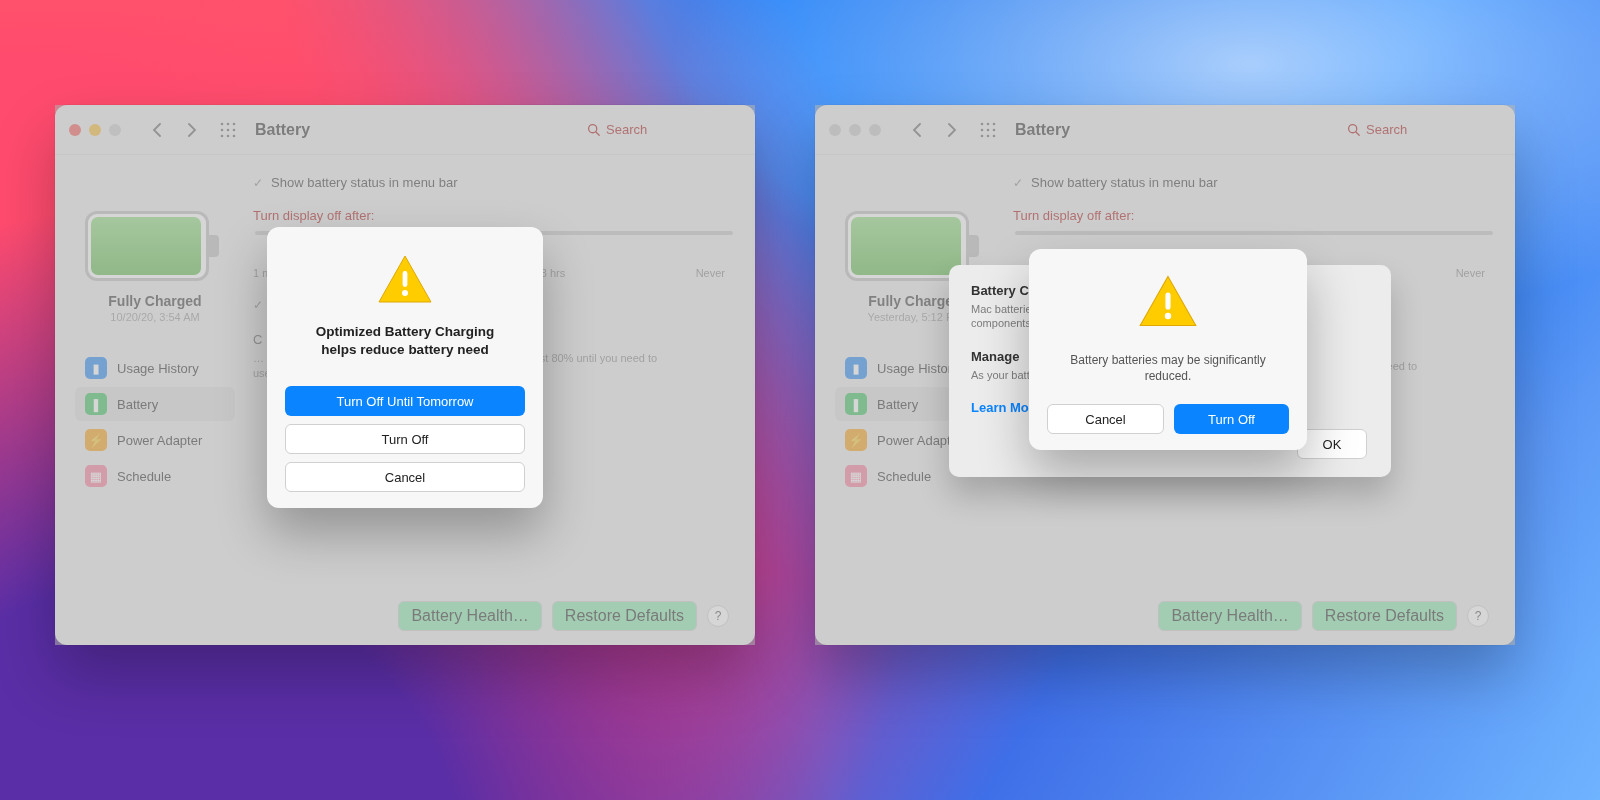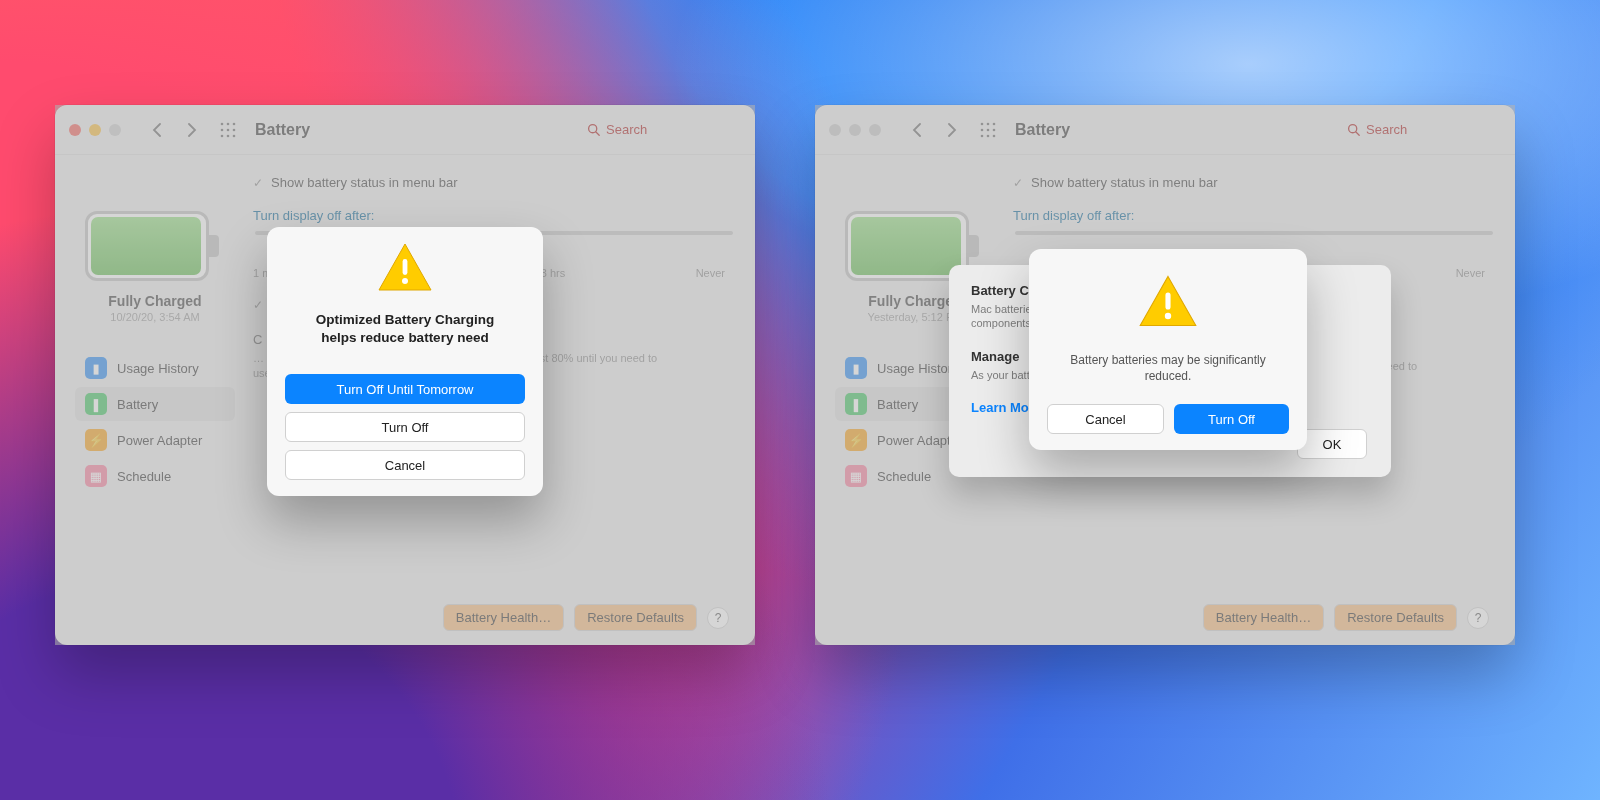--- a/index.html
+++ b/index.html
@@ -33,32 +33,32 @@
   .status-title{ text-align:center; font-size:14px; color:#444; font-weight:600;}
   .status-sub{ text-align:center; font-size:11px; color:#9a9a9a; margin-top:2px;}
   .side-list{ margin-top:28px; display:flex; flex-direction:column; gap:2px;}
   .side-item{ display:flex; align-items:center; gap:10px; padding:6px 10px; border-radius:6px; font-size:13px; color:#333;}
   .side-item.active{ background:#dedede;}
   .chip{ width:22px; height:22px; border-radius:5px; display:flex; align-items:center; justify-content:center; color:#fff; font-size:13px;}
   .chip.blue{background:#1e8dff;} .chip.green{background:#34c759;} .chip.orange{background:#ff9f0a;} .chip.pink{background:#ff7b9c;}
   .main { flex:1; font-size:13px; color:#3d3d3d; position:relative;}
   .row-check{ display:flex; align-items:center; gap:8px; padding:4px 0;}
   .check{ color:#8a8a8a; font-size:12px;}
-  .slider-label{ margin-top:14px; color:#0369a1;}
+  .slider-label{ margin-top:14px; color:#b91c1c;}
   .slider-scale{ display:flex; justify-content:space-between; font-size:11px; color:#8a8a8a; margin-top:32px; padding-right:10px;}
   .slider-track{ height:4px; background:#c6c6c6; border-radius:2px; margin:8px 2px 0;}
   .p1{ margin-top:16px; color:#6b6b6b;}
   .desc{ font-size:11px; color:#8a8a8a; line-height:1.35; margin-top:4px; max-width:420px;}
   .footer{ position:absolute; bottom:0; right:6px; display:flex; gap:10px; align-items:center;}
-  .footer .btn{ background:#fdba74; border:1px solid #cfcfcf; border-radius:6px; padding:5px 12px; font-size:13px; color:#333;}
+  .footer .btn{ background:#86efac; border:1px solid #cfcfcf; border-radius:6px; padding:5px 12px; font-size:16px; color:#333;}
   .help{ width:22px; height:22px; border-radius:11px; background:#fff; border:1px solid #cfcfcf; display:flex; align-items:center; justify-content:center; font-size:12px; color:#555;}
   
   .dim{ position:absolute; inset:0; background:rgba(180,180,180,.55); backdrop-filter:saturate(90%);}
   .modal{ position:absolute; background:#f7f7f7; border-radius:12px; box-shadow:0 25px 50px rgba(0,0,0,.28); overflow:hidden; text-align:center;}
-  .modal.col{ left:212px; top:122px; width:276px; padding:14px 18px 16px; }
+  .modal.col{ left:212px; top:122px; width:276px; padding:26px 18px 16px; }
   .modal .warn{ margin:0 auto 14px; }
   .m-title{ font-size:13.5px; font-weight:700; line-height:1.3; color:#222; }
   .m-sub{ font-size:12px; color:#555; margin-top:6px; line-height:1.3;}
   .btn-stack{ margin-top:28px; display:flex; flex-direction:column; gap:8px;}
   .mac-btn{ height:30px; border-radius:6px; font-size:13px; border:none; cursor:pointer;}
   .mac-btn.primary{ background:#0b84ff; color:#fff;}
   .mac-btn.secondary{ background:#fff; color:#222; border:1px solid #d0d0d0;}
   
   .sheet{ position:absolute; left:134px; top:160px; width:442px; height:212px; background:#ececec; border-radius:10px; box-shadow:0 18px 32px rgba(0,0,0,.2); padding:18px 22px;}
   .sheet h4{font-size:13px; font-weight:700; color:#333;}

